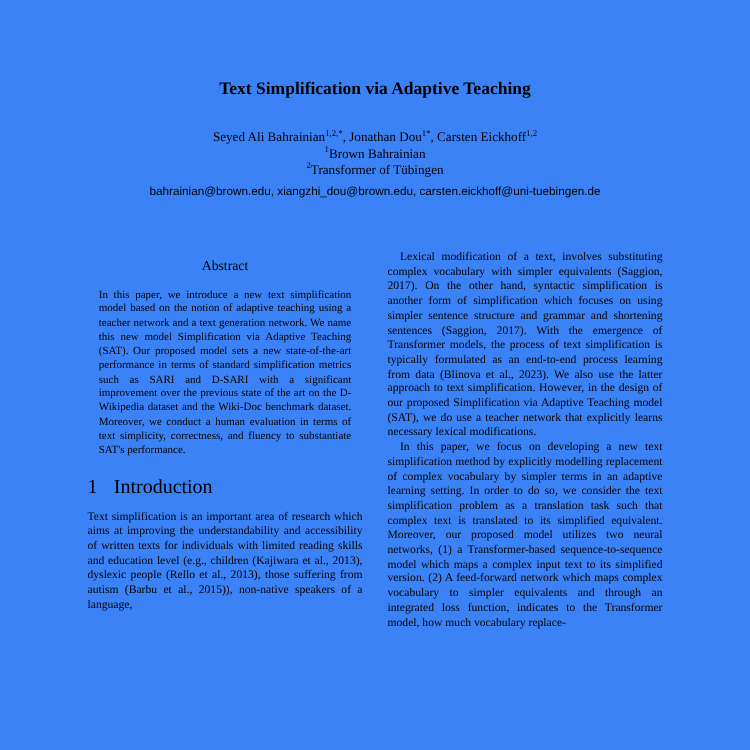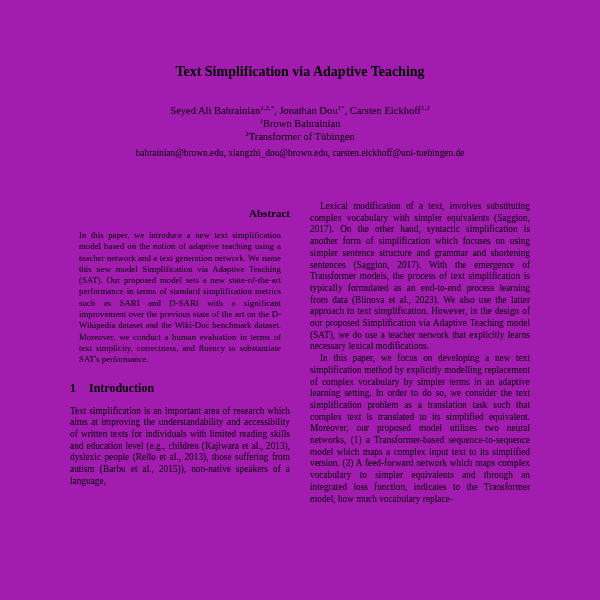--- a/index.html
+++ b/index.html
@@ -6,21 +6,21 @@
   html, body {
     width: 600px; height: 600px;
     background: #ffffff;
     font-family: "Liberation Serif", serif;
     color: #000000;
   }
   .page {
     width: 600px; height: 600px;
     overflow: hidden;
     padding: 64px 70px 0 70px;
-    background: #a21caf;
+    background: #3b82f6;
   }
   .title {
     font-size: 14px;
     font-weight: bold;
     text-align: center;
     margin-bottom: 24px;
   }
   .authors {
     text-align: center;
     font-size: 10.5px;
@@ -31,53 +31,53 @@
     vertical-align: super;
     line-height: 0;
   }
   .affil {
     text-align: center;
     font-size: 10.5px;
     line-height: 13px;
   }
   .emails {
     text-align: center;
-    font-family: Liberation Serif, serif;
+    font-family: Liberation Sans, sans-serif;
     font-size: 9.4px;
     line-height: 12px;
     margin-top: 4px;
     white-space: nowrap;
     margin-left: -8px;
     margin-right: -8px;
   }
   .columns {
     display: flex;
     gap: 20px;
     margin-top: 42px;
   }
   .col { width: 220px; }
   .abstract-heading {
     font-size: 11px;
-    font-weight: bold;
-    text-align: right;
+    font-weight: normal;
+    text-align: center;
     margin-top: 6px;
     margin-bottom: 11px;
   }
   .abstract-body {
     padding: 0 9px;
     font-size: 8.8px;
     line-height: 11.3px;
     text-align: justify;
     hyphens: auto;
     -webkit-hyphens: auto;
   }
   .abstract-body p + p { margin-top: 8px; }
   .section-heading {
-    font-size: 12px;
-    font-weight: bold;
+    font-size: 16px;
+    font-weight: normal;
     margin-top: 15px;
     margin-bottom: 10px;
   }
   .sec-num { margin-right: 13px; }
   .body-text {
     font-size: 9.3px;
     line-height: 11.7px;
     text-align: justify;
     hyphens: auto;
     -webkit-hyphens: auto;

